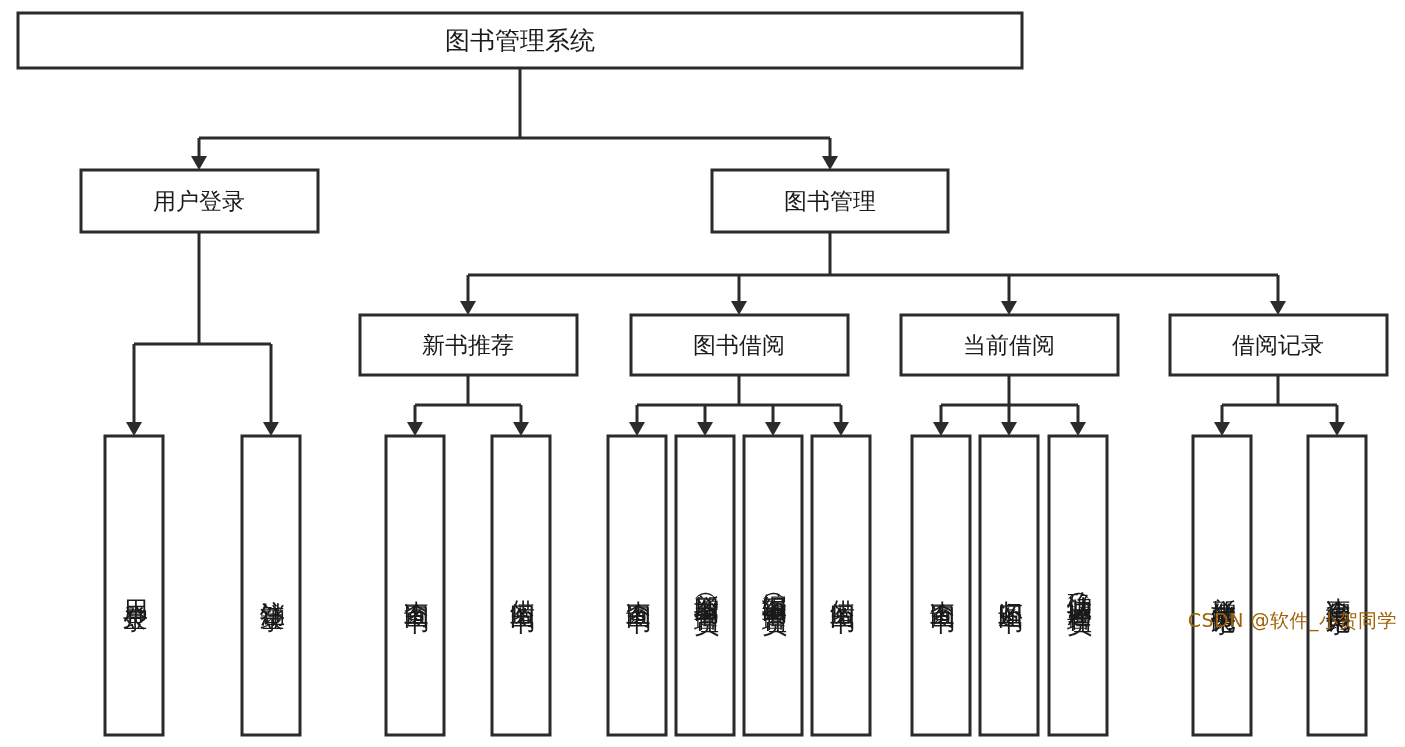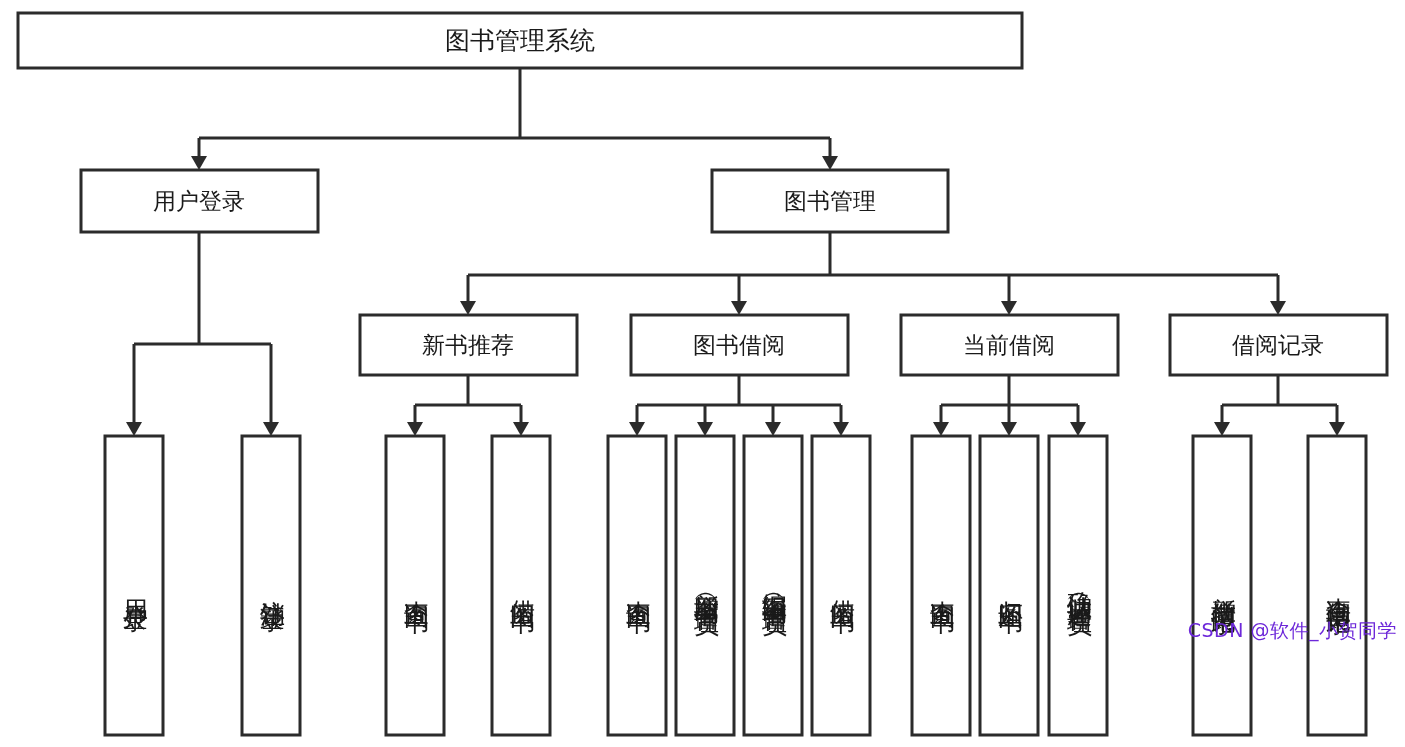--- a/index.html
+++ b/index.html
@@ -36,23 +36,23 @@
     stroke:#2b2b2b;
     stroke-width:3;
     fill:none;
     stroke-linecap:butt;
   }
   .arrow-head{fill:#2b2b2b;stroke:none;}
 
   .watermark{
     position:absolute;
     right:8px;
-    bottom:8px;
+    bottom:18px;
     font-size:19px;
-    color:#6d28d9;
+    color:#a16207;
     font-family:"DejaVu Sans","Liberation Sans",sans-serif;
     white-space:nowrap;
     letter-spacing:0.5px;
     pointer-events:none;
   }
 </style>
 </head>
 <body>
 
 <div id="diagram-root">

